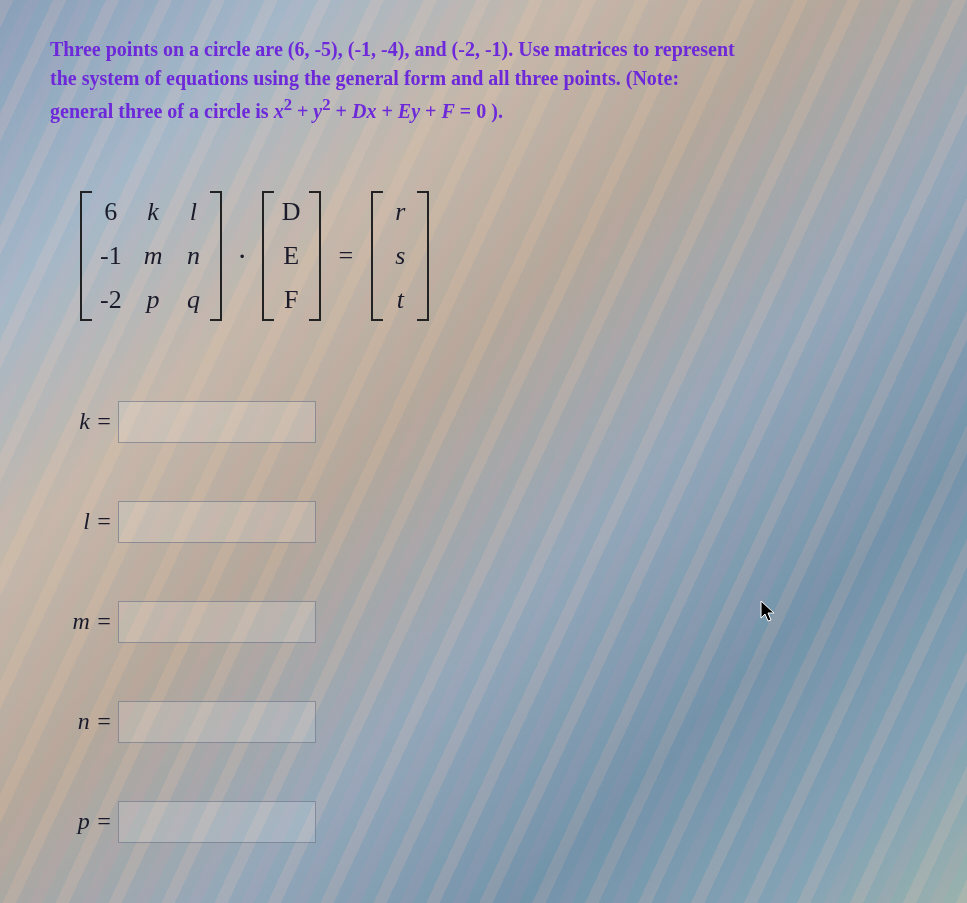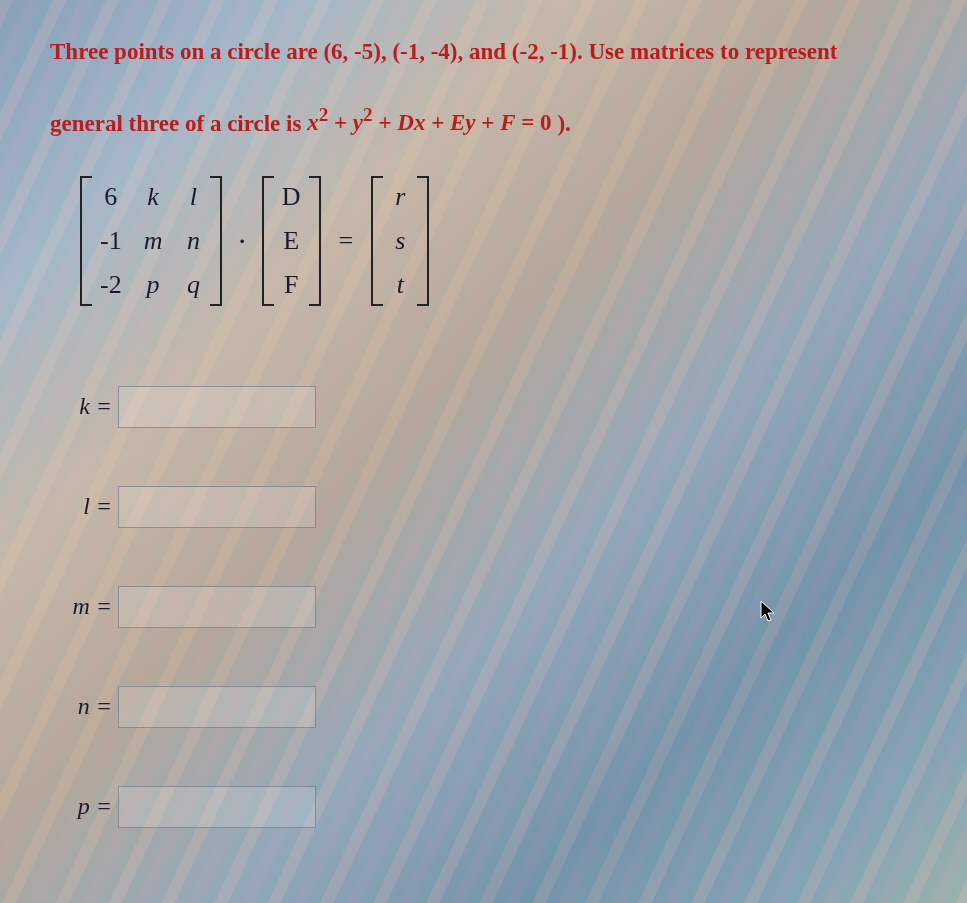--- a/index.html
+++ b/index.html
@@ -27,25 +27,25 @@
       rgba(100,180,200,0.10) 36px, rgba(100,180,200,0.10) 48px);
     mix-blend-mode: overlay;
     pointer-events: none;
   }
   .content {
     position: relative;
     padding: 35px 40px 0 50px;
     color: #1a1a2a;
   }
   .problem-text {
-    font-size: 23px;
+    font-size: 20px;
     line-height: 1.45;
     font-weight: 600;
-    color: #b91c1c;
-    margin-bottom: 36px;
+    color: #6d28d9;
+    margin-bottom: 65px;
     max-width: 880px;
   }
   .math-var { font-style: italic; font-family: 'Times New Roman', serif; }
   .matrix-row {
     display: flex;
     align-items: center;
     gap: 14px;
     margin-left: 30px;
     margin-bottom: 80px;
     font-size: 26px;
@@ -111,21 +111,21 @@
 </style>
 </head>
 <body>
 
 <div class="moire-overlay"></div>
 
 <div class="content">
 
   <div class="problem-text">
     <span>Three points on a circle are (6, -5), (-1, -4), and (-2, -1). Use matrices to represent</span><br>
-    <br>
+    <span>the system of equations using the general form and all three points. (Note:</span><br>
     <span>general three of a circle is </span>
     <span><span class="math-var">x</span><sup>2</sup> + <span class="math-var">y</span><sup>2</sup> + <span class="math-var">Dx</span> + <span class="math-var">Ey</span> + <span class="math-var">F</span> = 0</span><span> ).</span>
   </div>
 
   <div class="matrix-row">
     <span class="matrix">
       <span class="bracket-left"></span>
       <span class="matrix-body mat3x3">
         <span class="matrix-cell num">6</span>
         <span class="matrix-cell">k</span>

